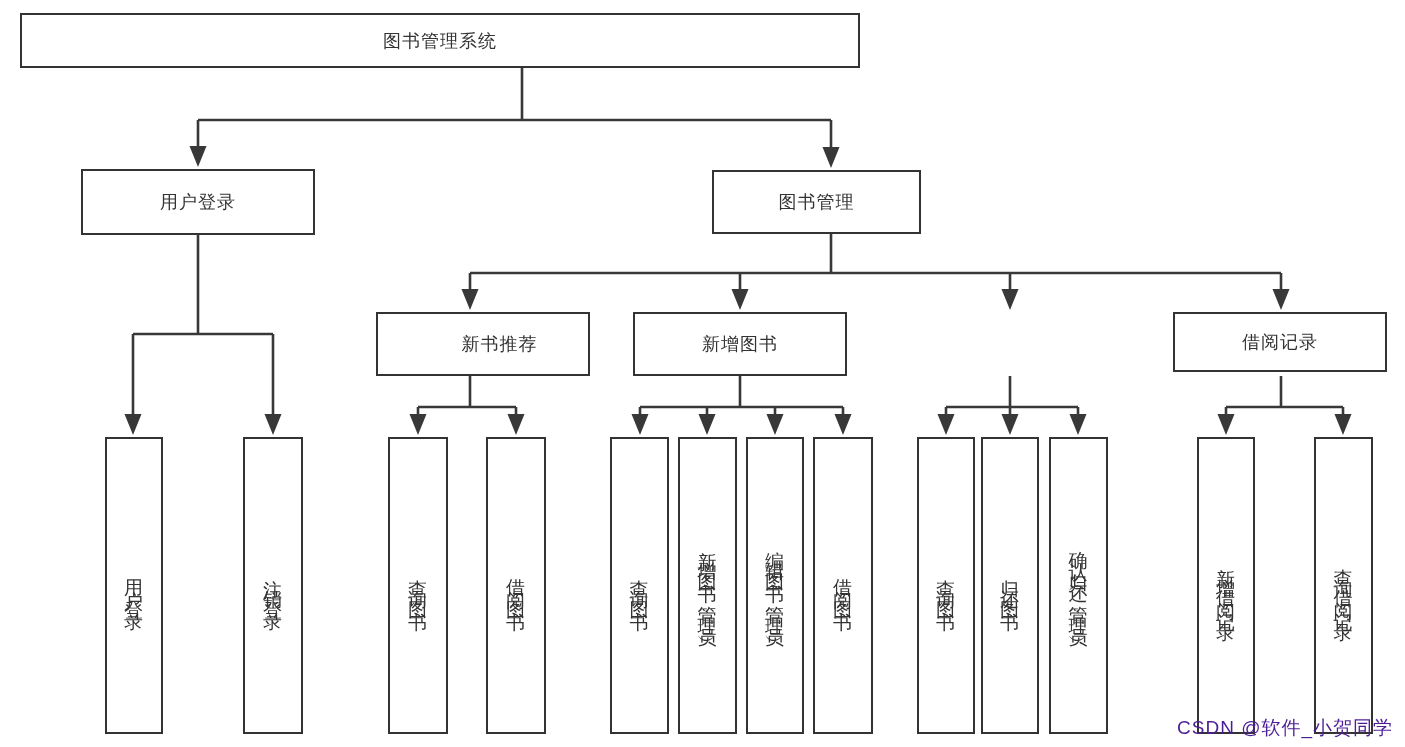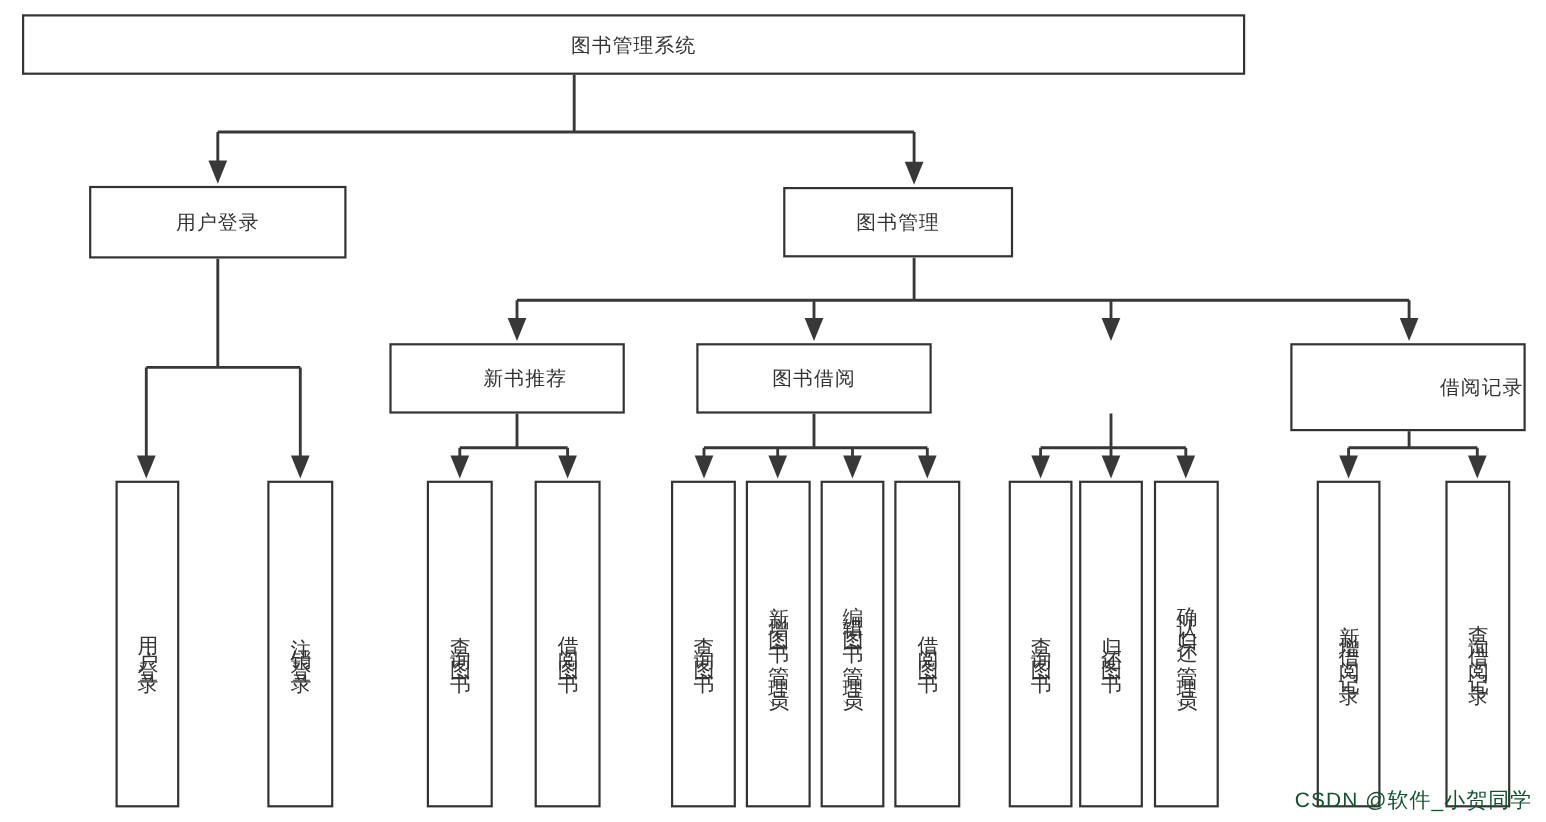--- a/index.html
+++ b/index.html
@@ -45,21 +45,21 @@
     text-orientation: mixed;
     letter-spacing: 11px;
     line-height: 1;
     white-space: nowrap;
   }
   .watermark {
     position: absolute;
     right: 12px;
     bottom: 6px;
     font-size: 19px;
-    color: #14532d;
+    color: #4c1d95;
     letter-spacing: 1px;
     z-index: 3;
     white-space: nowrap;
   }
 </style>
 </head>
 <body>
 
 <div class="canvas">
 
@@ -96,38 +96,38 @@
       <path d="M766.5 414 L783.5 414 L775 435 Z"></path>
       <path d="M834.5 414 L851.5 414 L843 435 Z"></path>
       <path d="M937.5 414 L954.5 414 L946 435 Z"></path>
       <path d="M1001.5 414 L1018.5 414 L1010 435 Z"></path>
       <path d="M1069.5 414 L1086.5 414 L1078 435 Z"></path>
       <path d="M1217.5 414 L1234.5 414 L1226 435 Z"></path>
       <path d="M1334.5 414 L1351.5 414 L1343 435 Z"></path>
     </g>
   </svg>
 
-  <div class="node h" style="left:20px; top:13px; width:1112px; height:55px;">
+  <div class="node h" style="left:20px; top:13px; width:840px; height:55px;">
     <span>图书管理系统</span>
   </div>
 
   <div class="node h" style="left:81px; top:169px; width:234px; height:66px;">
     <span>用户登录</span>
   </div>
   <div class="node h" style="left:712px; top:170px; width:209px; height:64px;">
     <span>图书管理</span>
   </div>
 
-  <div class="node h" style="left:354px; top:312px; width:214px; height:64px;padding-left:33px;">
+  <div class="node h" style="left:376px; top:312px; width:214px; height:64px;padding-left:33px;">
     <span>新书推荐</span>
   </div>
   <div class="node h" style="left:633px; top:312px; width:214px; height:64px;">
-    <span>图书借阅</span>
+    <span>新增图书</span>
   </div>
-  <div class="node h" style="left:1173px; top:312px; width:214px; height:80px;justify-content:flex-end;">
+  <div class="node h" style="left:1173px; top:312px; width:214px; height:60px;">
     <span>借阅记录</span>
   </div>
 
   <div class="node leaf" style="left:105px; top:437px; width:58px; height:297px;">
     <span class="vtext">用户登录</span>
   </div>
   <div class="node leaf" style="left:243px; top:437px; width:60px; height:297px;">
     <span class="vtext">注销登录</span>
   </div>
 

